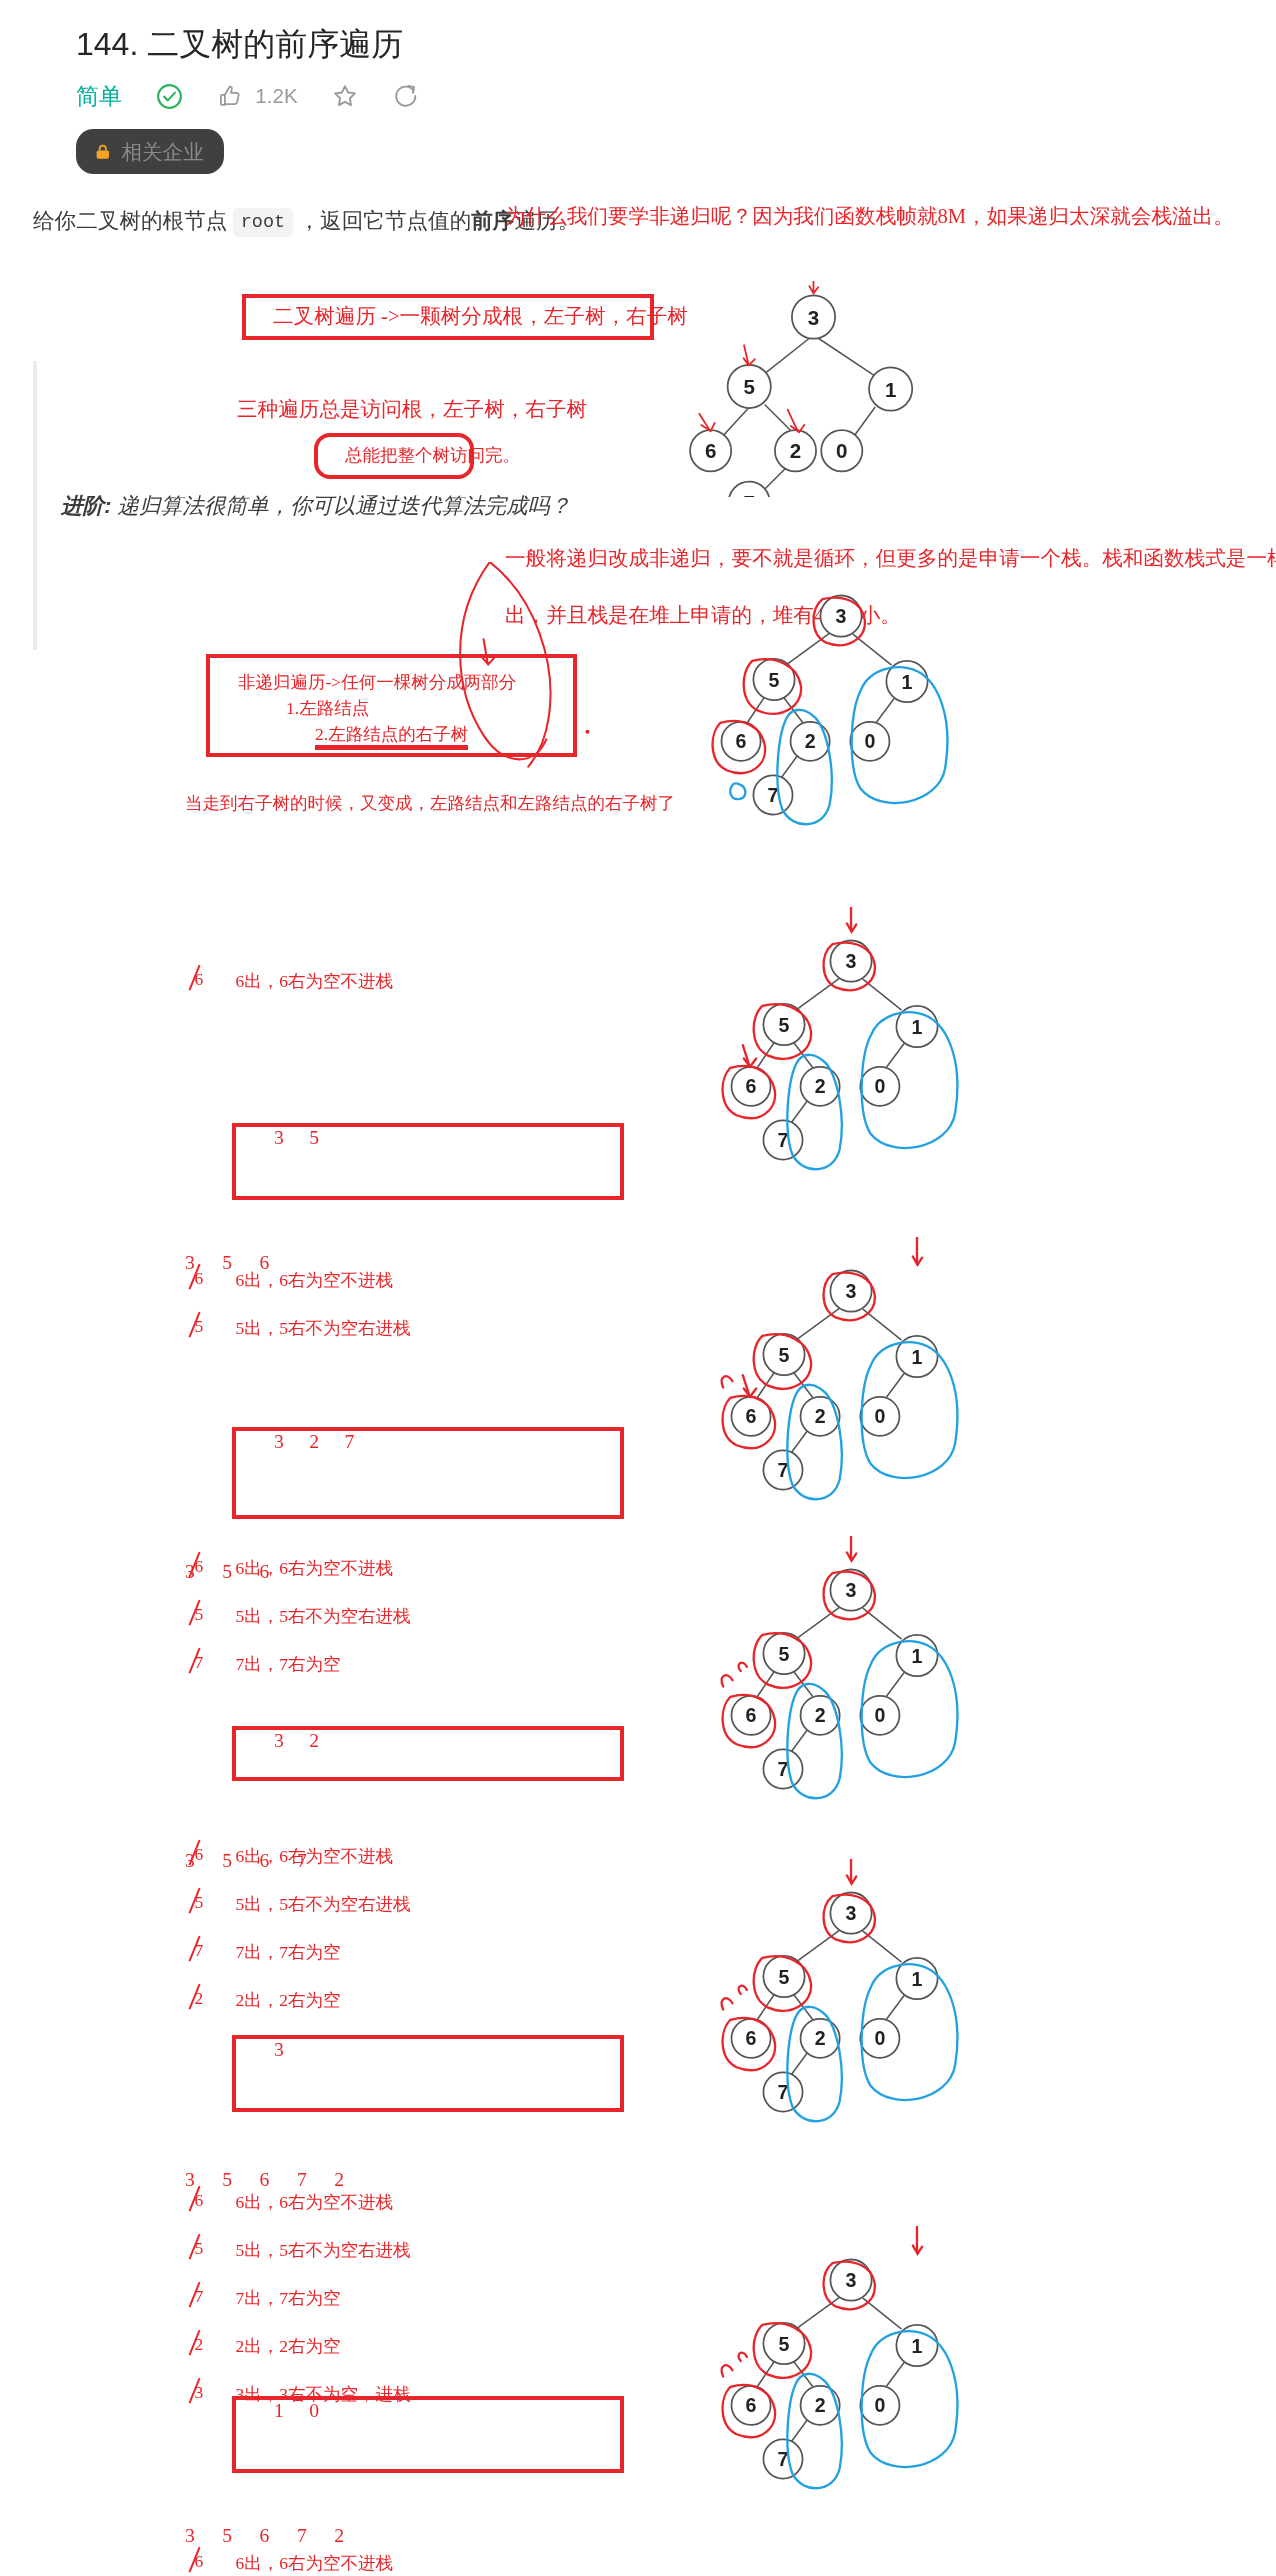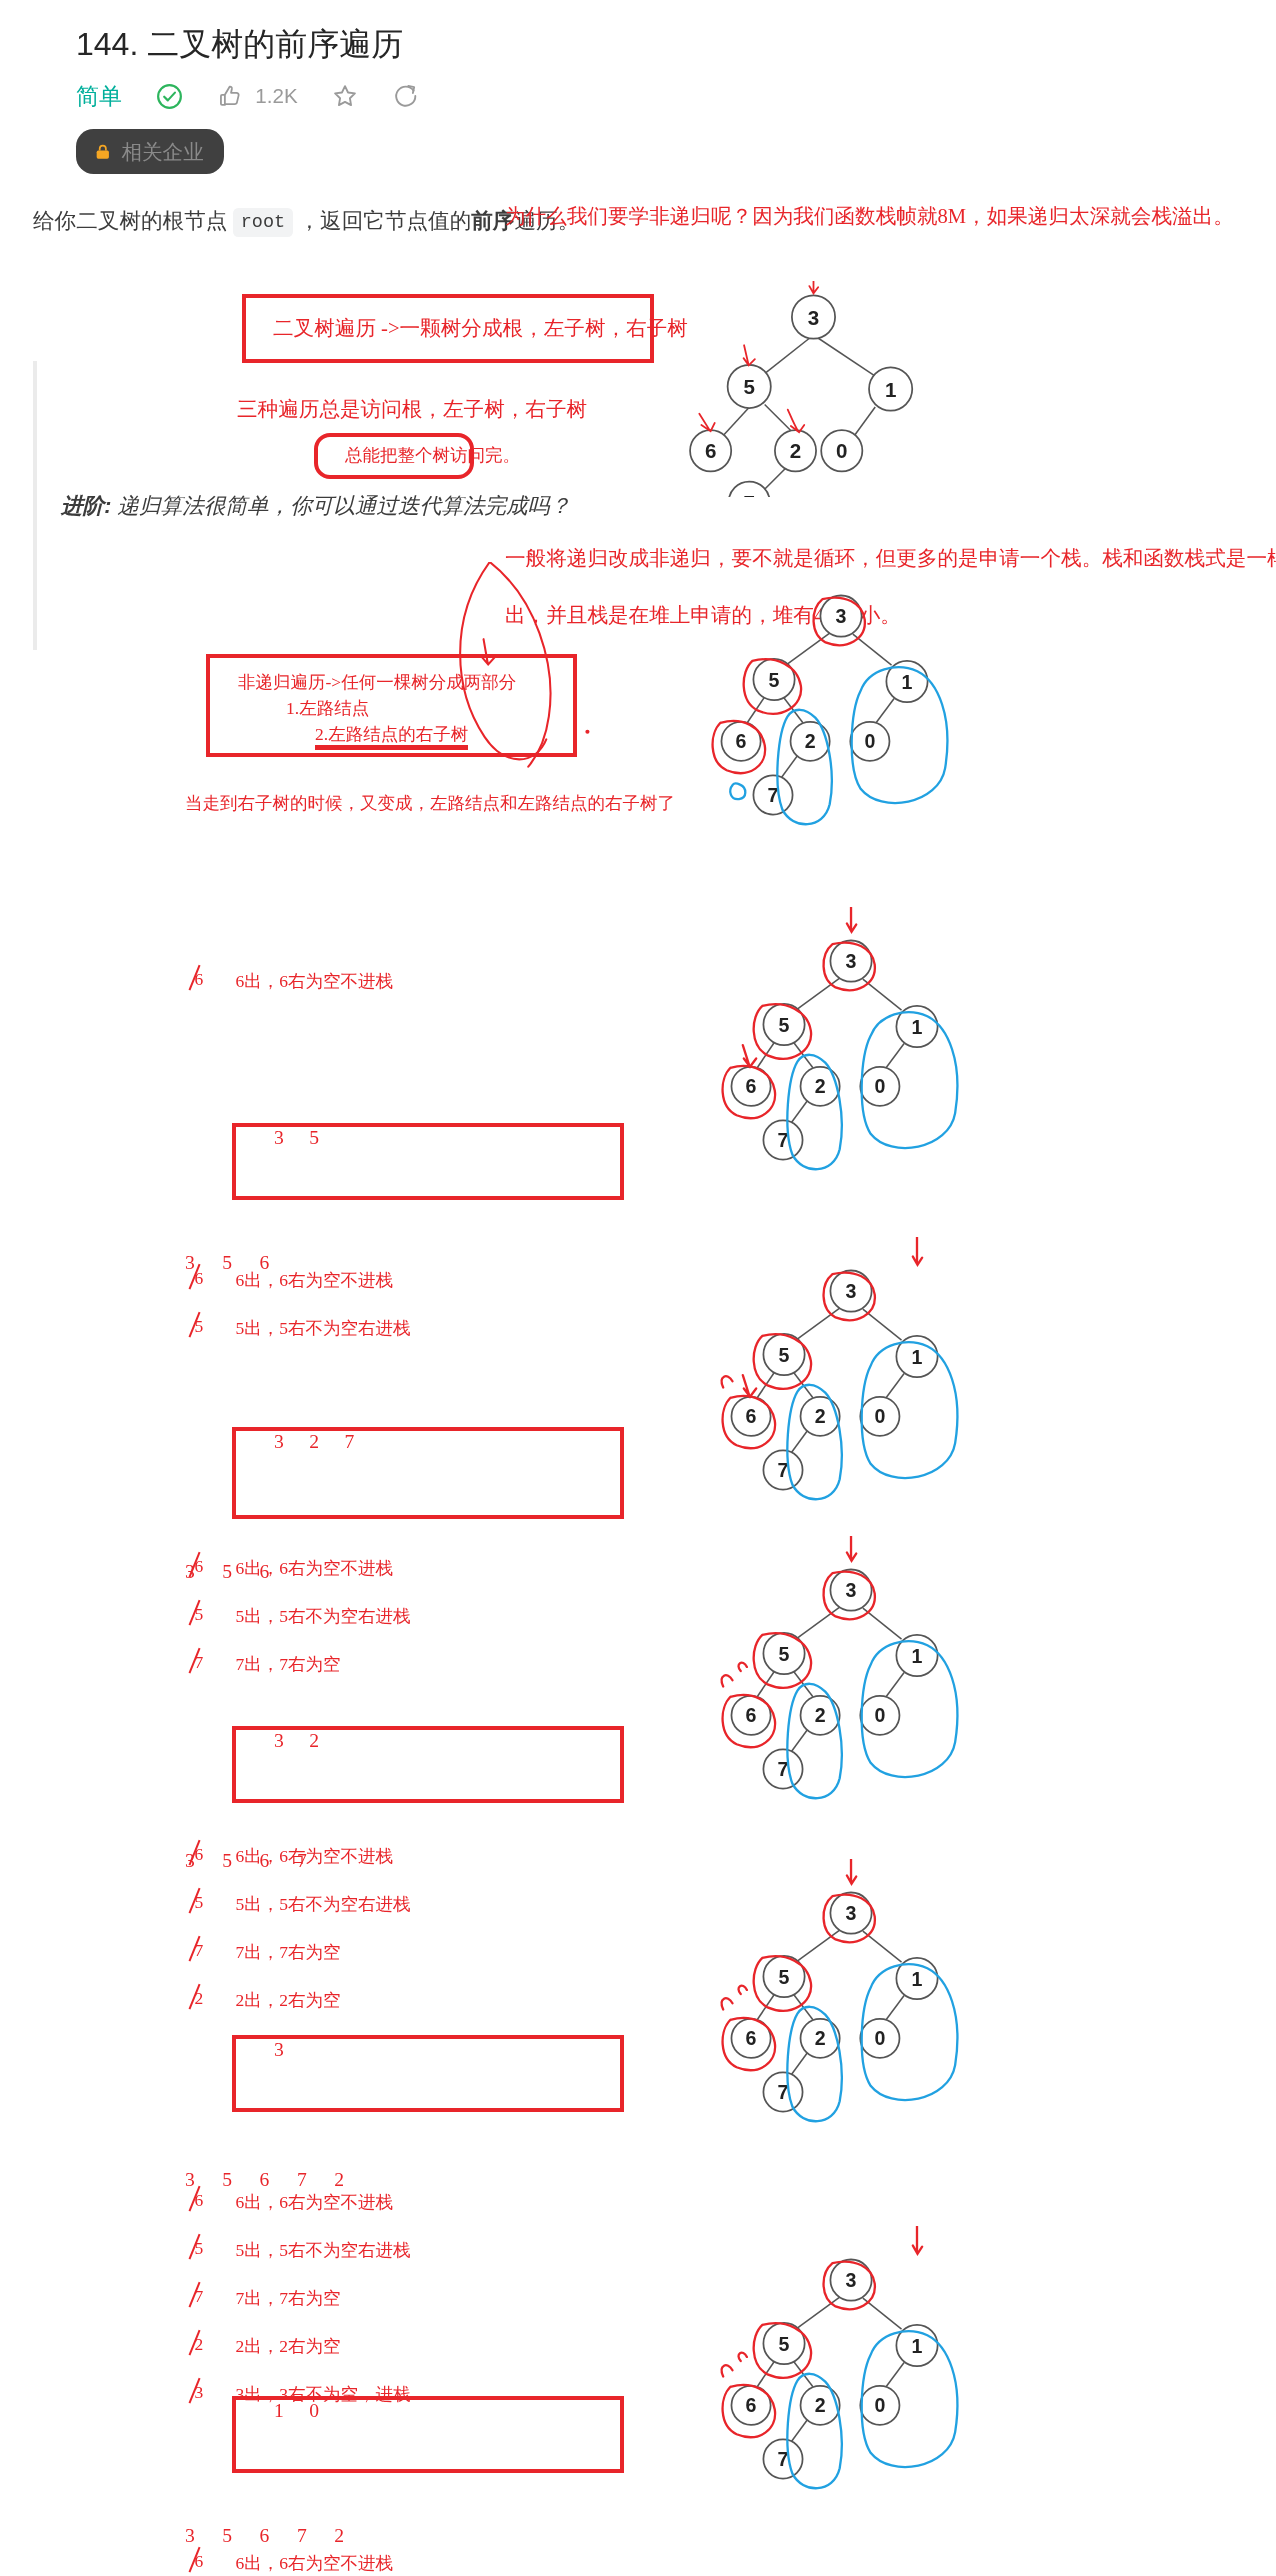--- a/index.html
+++ b/index.html
@@ -173,21 +173,21 @@
       <b>进阶:</b>
       <span>递归算法很简单，你可以通过迭代算法完成吗？</span>
     </div>
   </div>
 
   <div class="ink ink-md" style="left:505px; top:204px;">为什么我们要学非递归呢？因为我们函数栈帧就8M，如果递归太深就会栈溢出。</div>
 
   <div class="ink ink-md" style="left:505px; top:546px;">一般将递归改成非递归，要不就是循环，但更多的是申请一个栈。栈和函数栈式是一样的都是后进先</div>
   <div class="ink ink-md" style="left:505px; top:603px;">出，并且栈是在堆上申请的，堆有4G大小。</div>
 
-  <div class="inkbox pad" style="left:242px; top:294px; width:412px; height:69px;">
+  <div class="inkbox pad" style="left:242px; top:294px; width:412px; height:46px;">
     <span class="ink ink-md">二叉树遍历 -&gt;一颗树分成根，左子树，右子树</span>
   </div>
 
   <div class="ink ink-md" style="left:237px; top:397px;">三种遍历总是访问根，左子树，右子树</div>
 
   <div class="inkbox pad" style="left:314px; top:433px; width:160px; height:46px;border-radius:16px;">
     <span class="ink ink-sm">总能把整个树访问完。</span>
   </div>
 
   <div class="treewrap" style="left:654px; top:281px;">
@@ -411,21 +411,21 @@
       </div>
       <div class="step-line">
         <span class="step-num strike">5</span>
         <span>5出，5右不为空右进栈</span>
       </div>
       <div class="step-line">
         <span class="step-num strike">7</span>
         <span>7出，7右为空</span>
       </div>
     </div>
-    <div class="stackbox" style="left:232px; top:247px; width:392px; height:77px;">
+    <div class="stackbox" style="left:232px; top:247px; width:392px; height:55px;">
       <span>3  2</span>
     </div>
     <div class="outseq" style="left:185px; top:371px;">3  5  6  7</div>
 
     <div class="treewrap" style="left:685px; top:57px;">
       <svg width="330" height="268" viewBox="0 0 640 520">
         <g stroke="#555" stroke-width="3" fill="none">
           <line x1="300" y1="138" x2="215" y2="200"></line>
             <line x1="345" y1="140" x2="420" y2="200"></line>
           <line x1="175" y1="260" x2="140" y2="312"></line>

